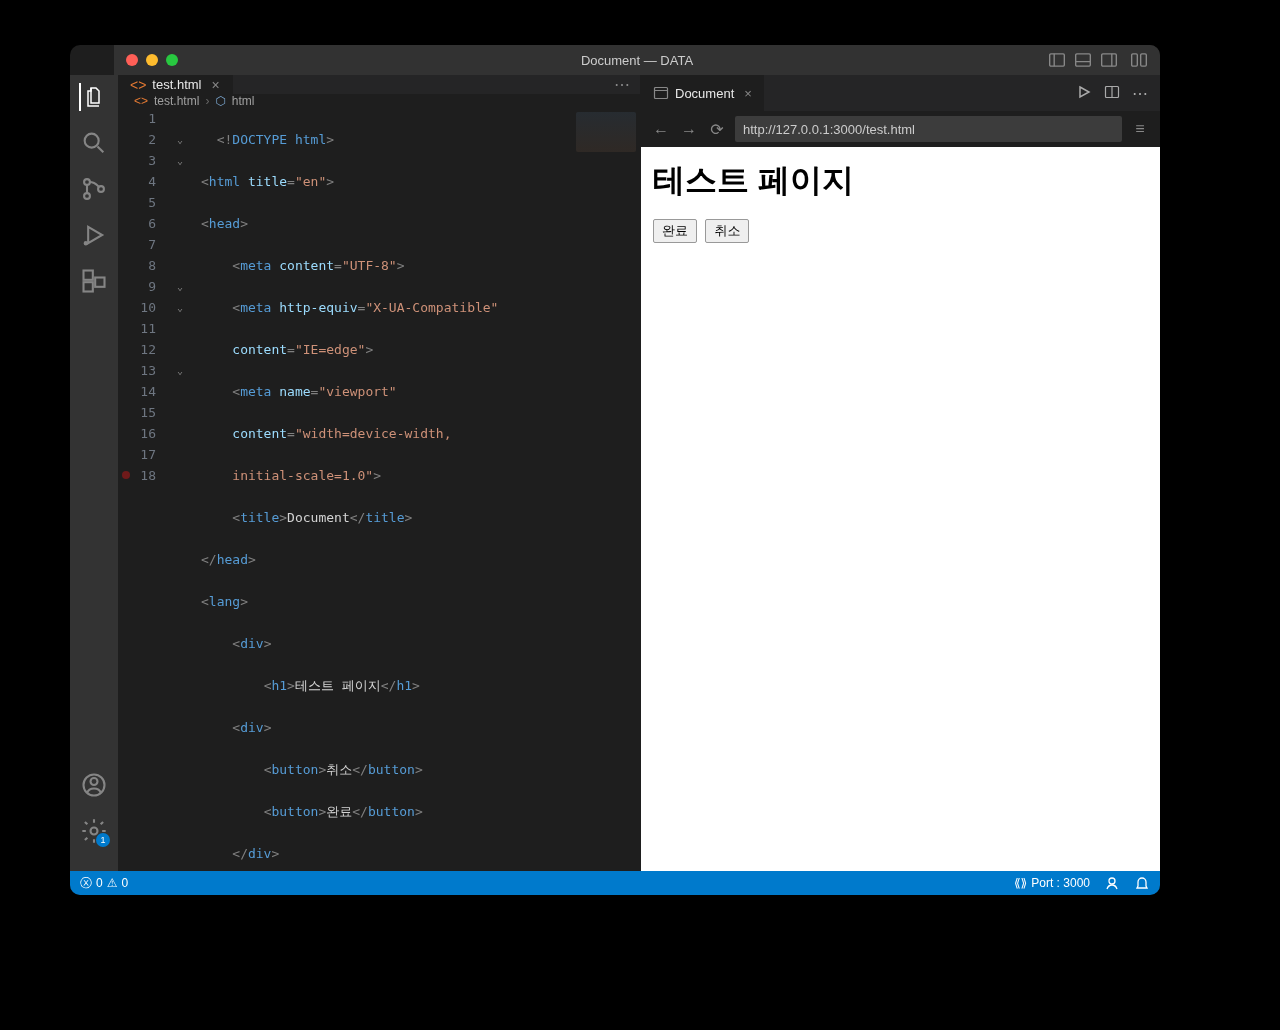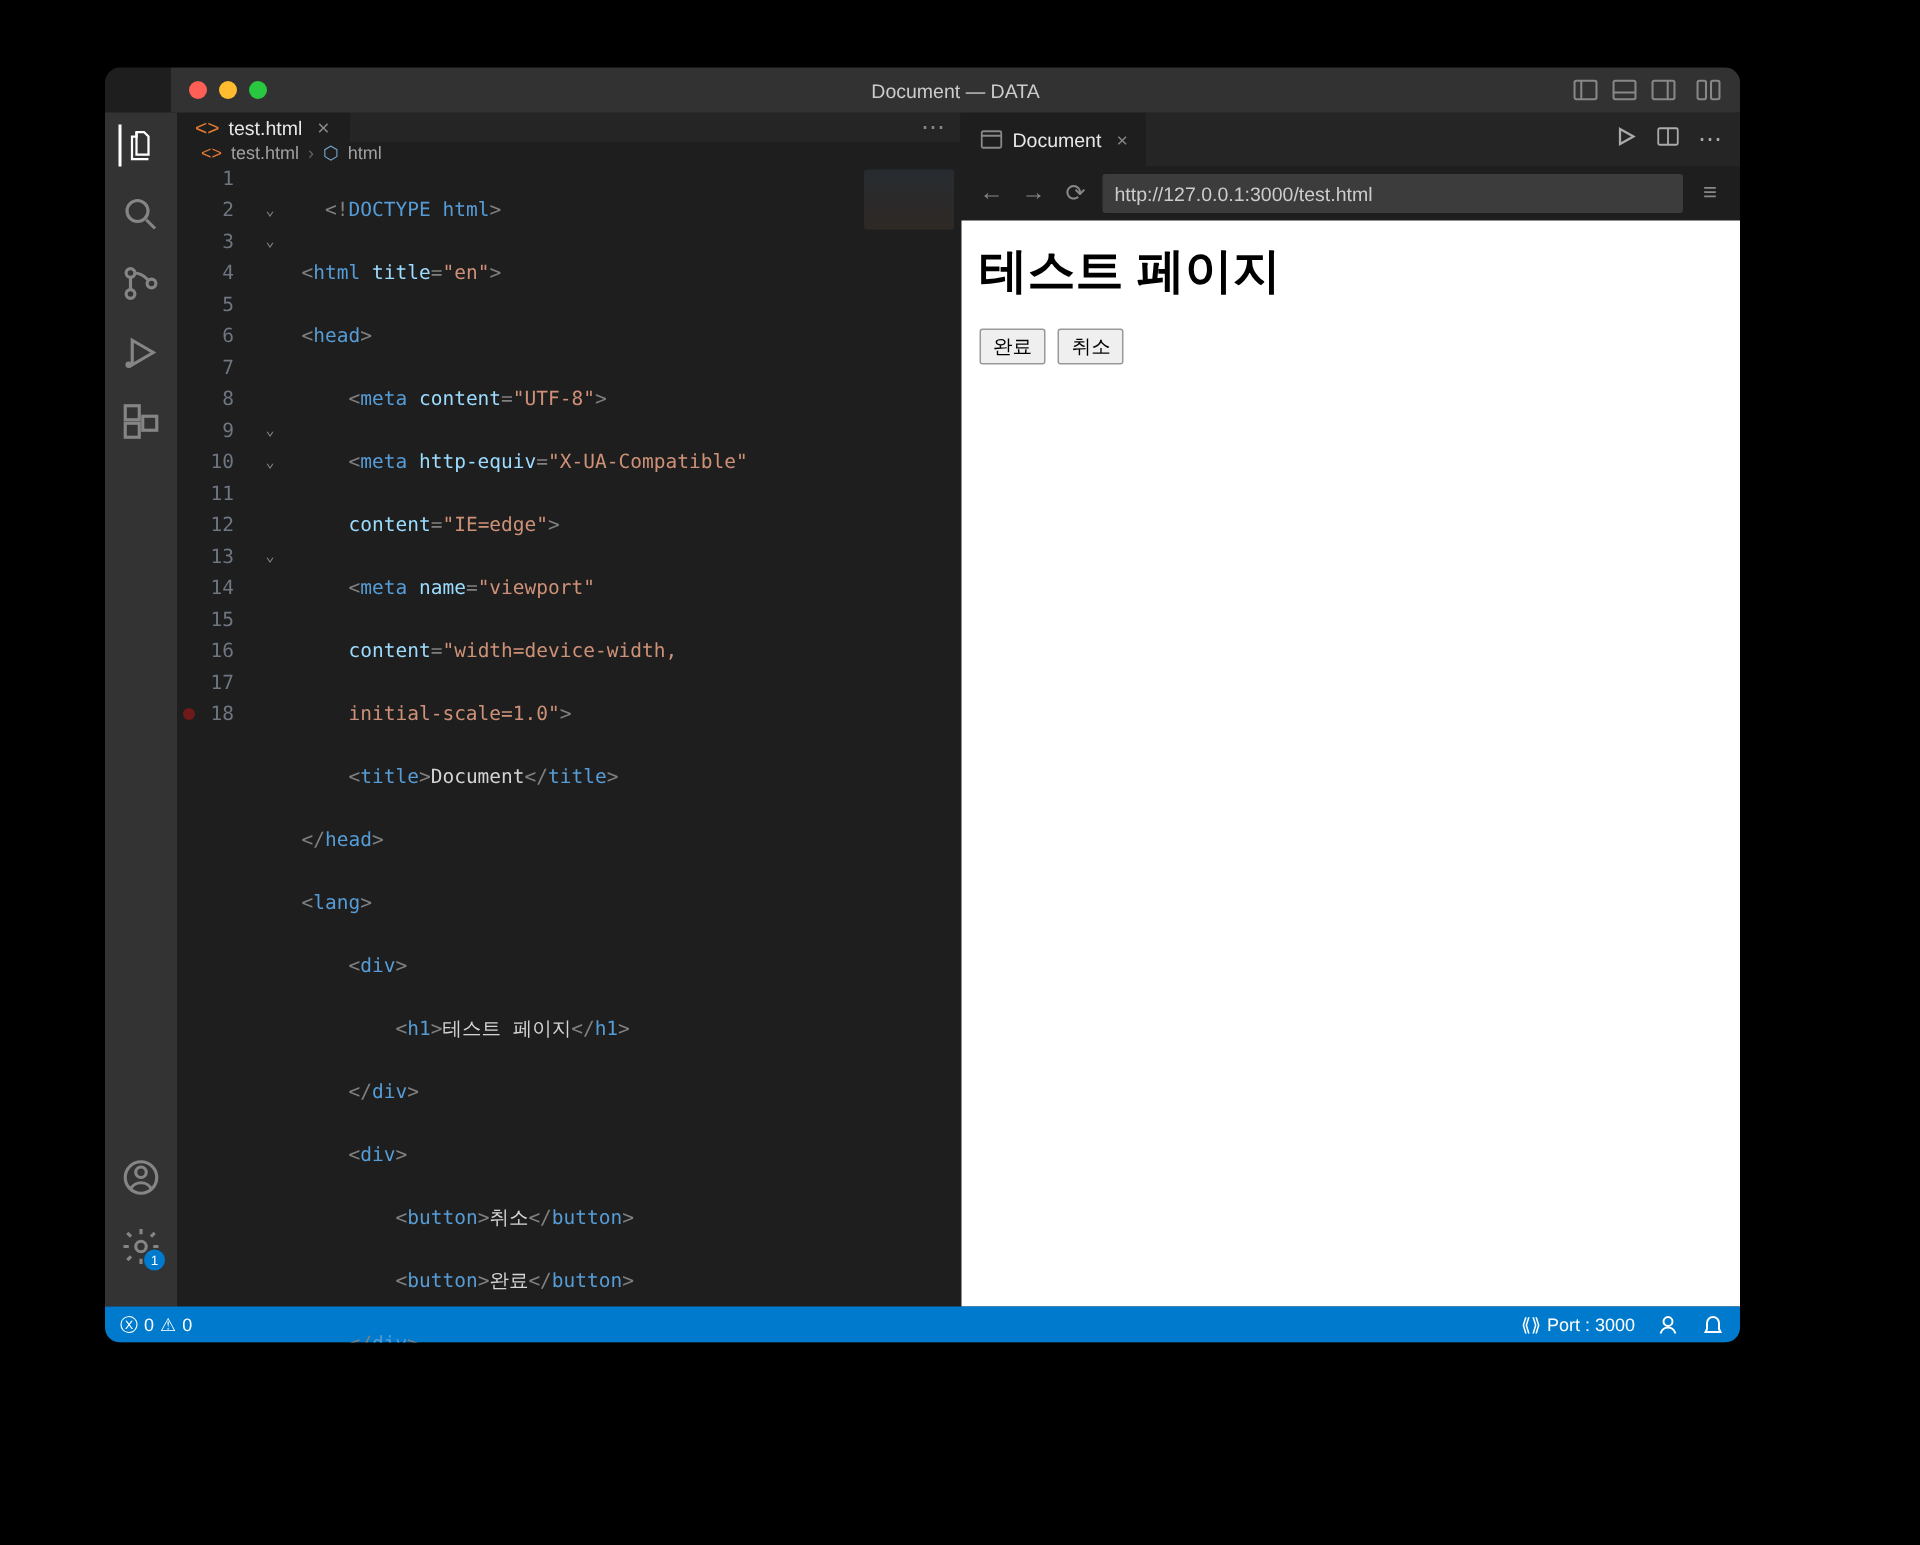--- a/index.html
+++ b/index.html
@@ -433,21 +433,20 @@
 <div class="code-line">    <span class="tk-gray">&lt;</span><span class="tk-tag">meta </span><span class="tk-attr">http-equiv</span><span class="tk-gray">=</span><span class="tk-str">"X-UA-Compatible"</span></div>
 <div class="code-line">    <span class="tk-attr">content</span><span class="tk-gray">=</span><span class="tk-str">"IE=edge"</span><span class="tk-gray">&gt;</span></div>
 <div class="code-line">    <span class="tk-gray">&lt;</span><span class="tk-tag">meta </span><span class="tk-attr">name</span><span class="tk-gray">=</span><span class="tk-str">"viewport"</span></div>
 <div class="code-line">    <span class="tk-attr">content</span><span class="tk-gray">=</span><span class="tk-str">"width=device-width, </span></div>
 <div class="code-line">    <span class="tk-str">initial-scale=1.0"</span><span class="tk-gray">&gt;</span></div>
 <div class="code-line">    <span class="tk-gray">&lt;</span><span class="tk-tag">title</span><span class="tk-gray">&gt;</span><span class="tk-text">Document</span><span class="tk-gray">&lt;/</span><span class="tk-tag">title</span><span class="tk-gray">&gt;</span></div>
 <div class="code-line"><span class="tk-gray">&lt;/</span><span class="tk-tag">head</span><span class="tk-gray">&gt;</span></div>
 <div class="code-line"><span class="tk-gray">&lt;</span><span class="tk-tag">lang</span><span class="tk-gray">&gt;</span></div>
 <div class="code-line">    <span class="tk-gray">&lt;</span><span class="tk-tag">div</span><span class="tk-gray">&gt;</span></div>
 <div class="code-line">        <span class="tk-gray">&lt;</span><span class="tk-tag">h1</span><span class="tk-gray">&gt;</span><span class="tk-text">테스트 페이지</span><span class="tk-gray">&lt;/</span><span class="tk-tag">h1</span><span class="tk-gray">&gt;</span></div>
-<div class="code-line">    <span class="tk-gray">&lt;/</span><span class="tk-tag">div</span><span class="tk-gray">&gt;</span></div>
 <div class="code-line">    <span class="tk-gray">&lt;</span><span class="tk-tag">div</span><span class="tk-gray">&gt;</span></div>
 <div class="code-line">        <span class="tk-gray">&lt;</span><span class="tk-tag">button</span><span class="tk-gray">&gt;</span><span class="tk-text">취소</span><span class="tk-gray">&lt;/</span><span class="tk-tag">button</span><span class="tk-gray">&gt;</span></div>
 <div class="code-line">        <span class="tk-gray">&lt;</span><span class="tk-tag">button</span><span class="tk-gray">&gt;</span><span class="tk-text">완료</span><span class="tk-gray">&lt;/</span><span class="tk-tag">button</span><span class="tk-gray">&gt;</span></div>
 <div class="code-line">    <span class="tk-gray">&lt;/</span><span class="tk-tag">div</span><span class="tk-gray">&gt;</span></div>
 
 
           </div>
           <div class="minimap"></div>
         </div>
       </div>

